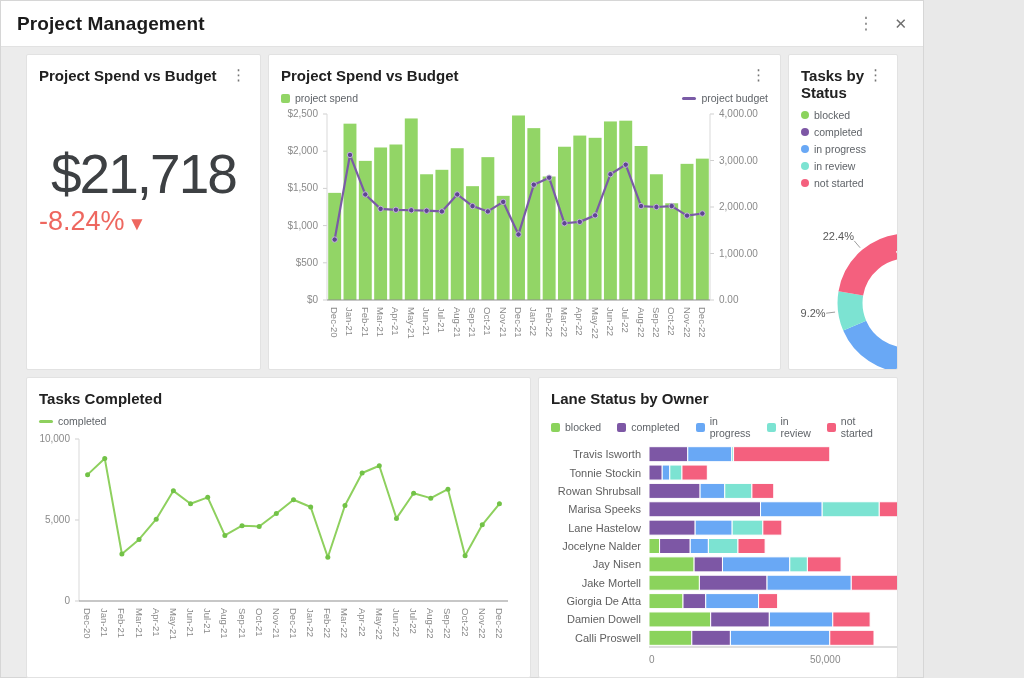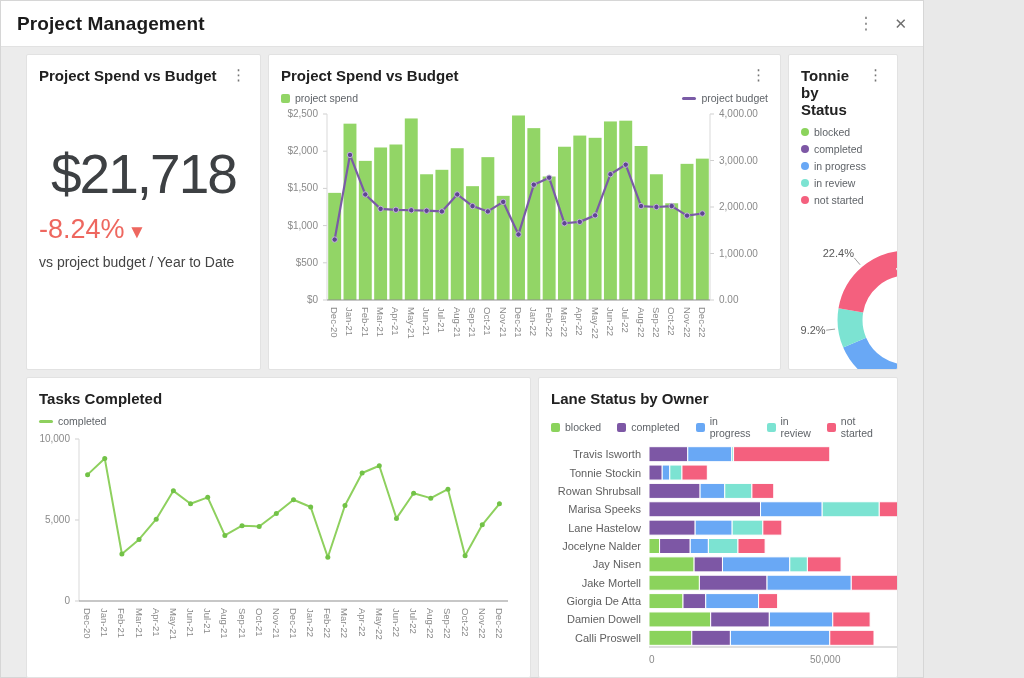--- a/index.html
+++ b/index.html
@@ -18,21 +18,21 @@
   .p-kpi{width:235px;flex:none;}
   .p-combo{width:513px;flex:none;}
   .p-donut{flex:1;}
   .p-line{width:505px;flex:none;text-align:center;}
   .p-owner{flex:1;}
   .panel-head{display:flex;align-items:flex-start;margin-bottom:6px;}
   .panel-title{margin:0;font-size:15px;font-weight:700;color:#212121;}
   .kebab{margin-left:auto;color:#757575;font-size:15px;line-height:1;cursor:pointer;padding:0 2px;}
   
   .kpi-value{font-size:55px;color:#3d4043;margin-top:52px;letter-spacing:-2px;white-space:nowrap;margin-left:12px;}
-  .kpi-delta{font-size:27px;margin-top:8px;}
+  .kpi-delta{font-size:27px;margin-top:0;}
   .kpi-delta .arrow{font-size:19px;margin-left:3px;}
   .kpi-sub{font-size:14px;color:#444;margin-top:9px;}
   
   .legend{display:flex;align-items:center;font-size:10.5px;color:#5f6368;margin:2px 0 4px;}
   .legend.between{justify-content:space-between;}
   .legend.wrap{flex-wrap:wrap;row-gap:5px;}
   .l-item{display:flex;align-items:center;margin-right:16px;cursor:pointer;}
   .legend.between .l-item{margin-right:0;}
   .l-item span+span{margin-left:5px;}
   .m-square{width:9px;height:9px;border-radius:2px;display:inline-block;flex:none;}
@@ -59,21 +59,20 @@
 
       <section class="panel p-kpi">
         <div class="panel-head">
           <h2 class="panel-title">Project Spend vs Budget</h2>
           <span class="kebab">⋮</span>
         </div>
         <div class="kpi-value">$21,718</div>
         <div class="kpi-delta" style="color: rgb(238, 103, 95);">
           <span>-8.24%</span><span class="arrow">▼</span>
         </div>
-        <div class="kpi-sub">vs project budget / Year to Date</div>
       </section>
 
       <section class="panel p-combo">
         <div class="panel-head">
           <h2 class="panel-title">Project Spend vs Budget</h2>
           <span class="kebab">⋮</span>
         </div>
         <div class="legend between">
             <span class="l-item">
               <span class="m-square" style="background: rgb(146, 213, 102);"></span>
@@ -186,21 +185,21 @@
               <text x="371.88" y="199" font-size="9.5" fill="#8a8a8a" text-anchor="start" transform="rotate(90 371.88 199)">Sep-22</text>
               <text x="387.2" y="199" font-size="9.5" fill="#8a8a8a" text-anchor="start" transform="rotate(90 387.2 199)">Oct-22</text>
               <text x="402.52" y="199" font-size="9.5" fill="#8a8a8a" text-anchor="start" transform="rotate(90 402.52 199)">Nov-22</text>
               <text x="417.84000000000003" y="199" font-size="9.5" fill="#8a8a8a" text-anchor="start" transform="rotate(90 417.84000000000003 199)">Dec-22</text>
             </svg>
           </div>
       </section>
 
       <section class="panel p-donut">
         <div class="panel-head">
-          <h2 class="panel-title">Tonnie by Status</h2>
+          <h2 class="panel-title">Tasks by Status</h2>
           <span class="kebab">⋮</span>
         </div>
         <div class="legend wrap">
             <span class="l-item">
               <span class="m-dot" style="background: rgb(139, 211, 92);"></span>
               <span>blocked</span>
             </span>
             <span class="l-item">
               <span class="m-dot" style="background: rgb(125, 87, 165);"></span>
               <span>completed</span>

